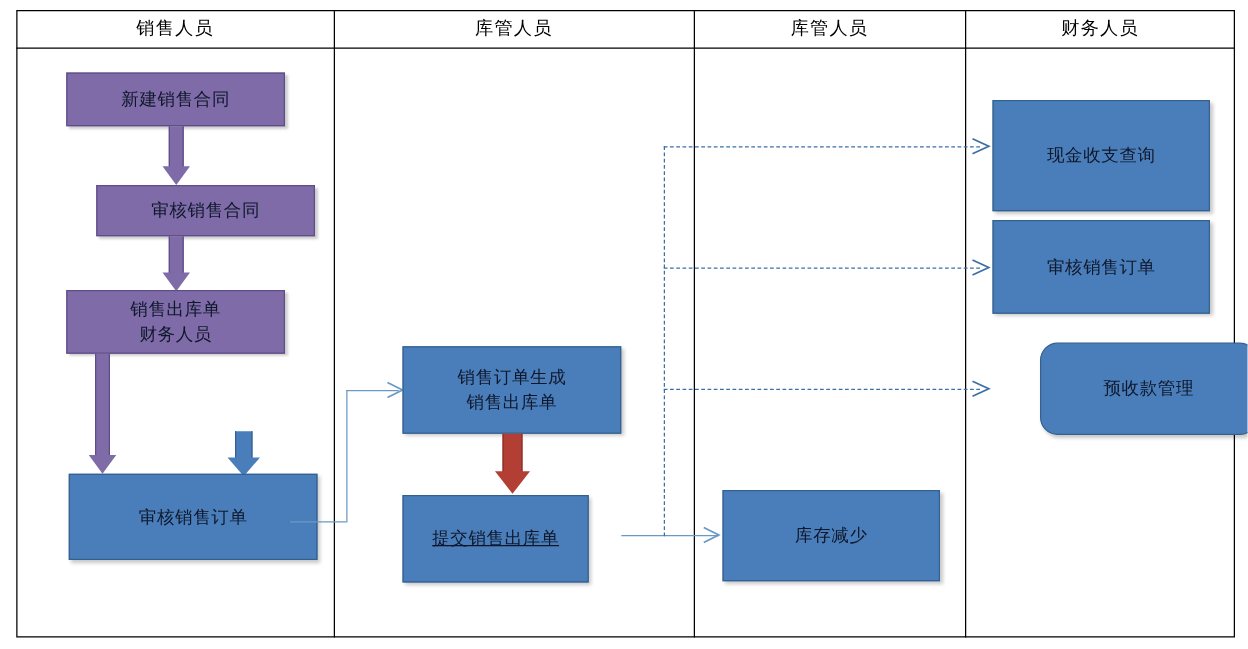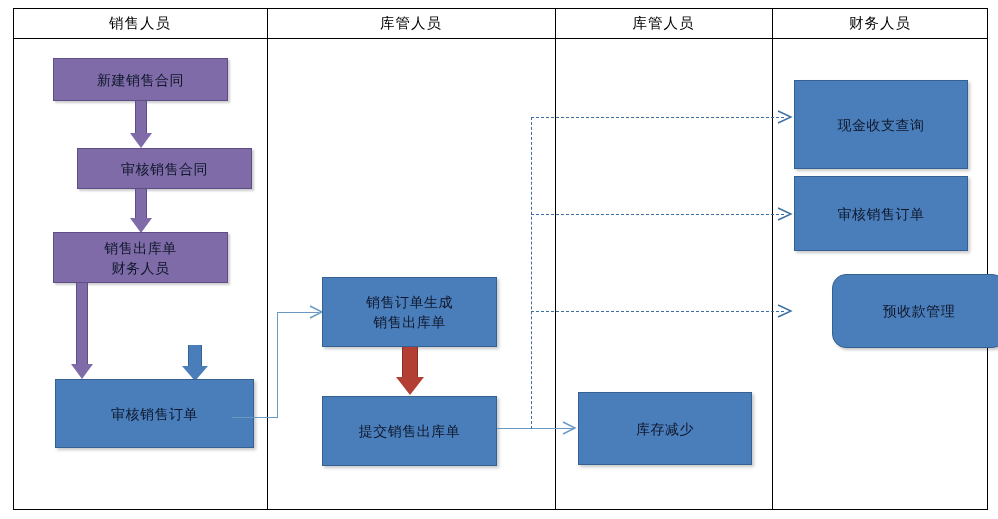--- a/index.html
+++ b/index.html
@@ -133,21 +133,21 @@
   <div class="node blue" style="left:322px;top:277px;width:175px;height:70px;flex-direction:column;">
     <span>销售订单生成</span>
     <span>销售出库单</span>
   </div>
 
   <div class="blockarrow ba-red" style="left:396px;top:347px;width:28px;height:49px;">
     <div class="shaft" style="top:0;width:14px;height:31px;"></div>
     <div class="head" style="top:30px;border-top-width:18px;border-left-width:14px;border-right-width:14px;"></div>
   </div>
 
-  <div class="node blue" style="left:322px;top:396px;width:175px;height:70px;">
+  <div class="node blue" style="left:322px;top:396px;width:149px;height:70px;text-decoration:underline;">
     <span>提交销售出库单</span>
   </div>
 
   <div class="lineH" style="left:497px;top:428px;width:78px;"></div>
   <div class="arrowhead" style="left:563px;top:422px;">
     <svg width="14" height="13" viewBox="0 0 14 13">
         <path d="M0 0 L12 6 L0 12" fill="none" stroke="#6A9AC4" stroke-width="1.4"></path>
       </svg>
   </div>
 

